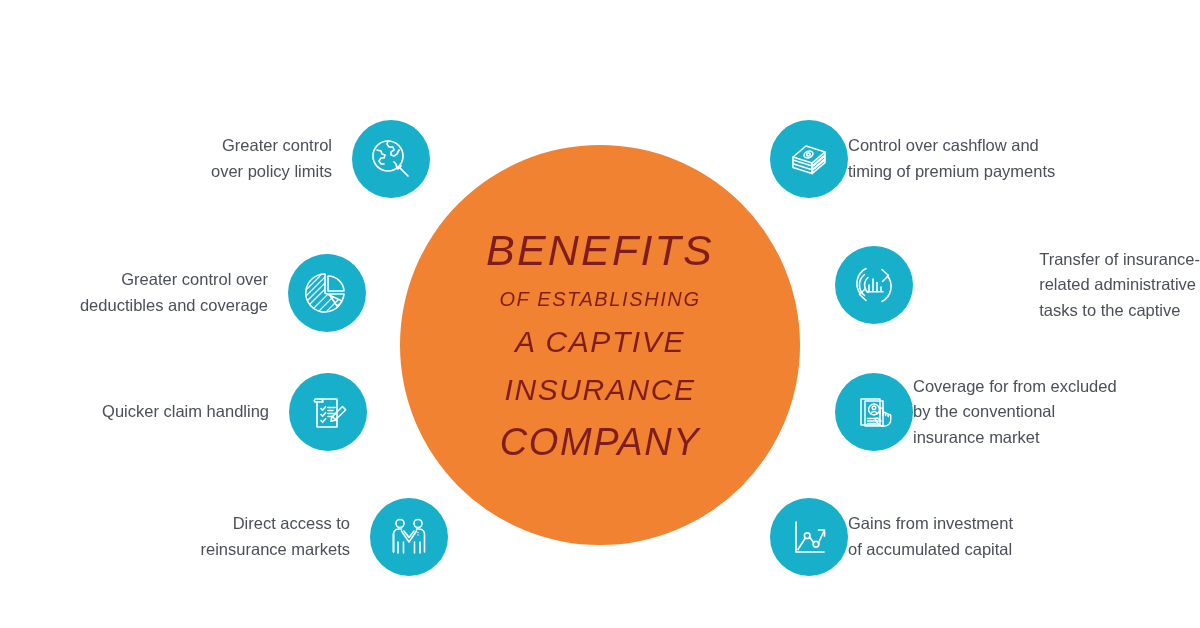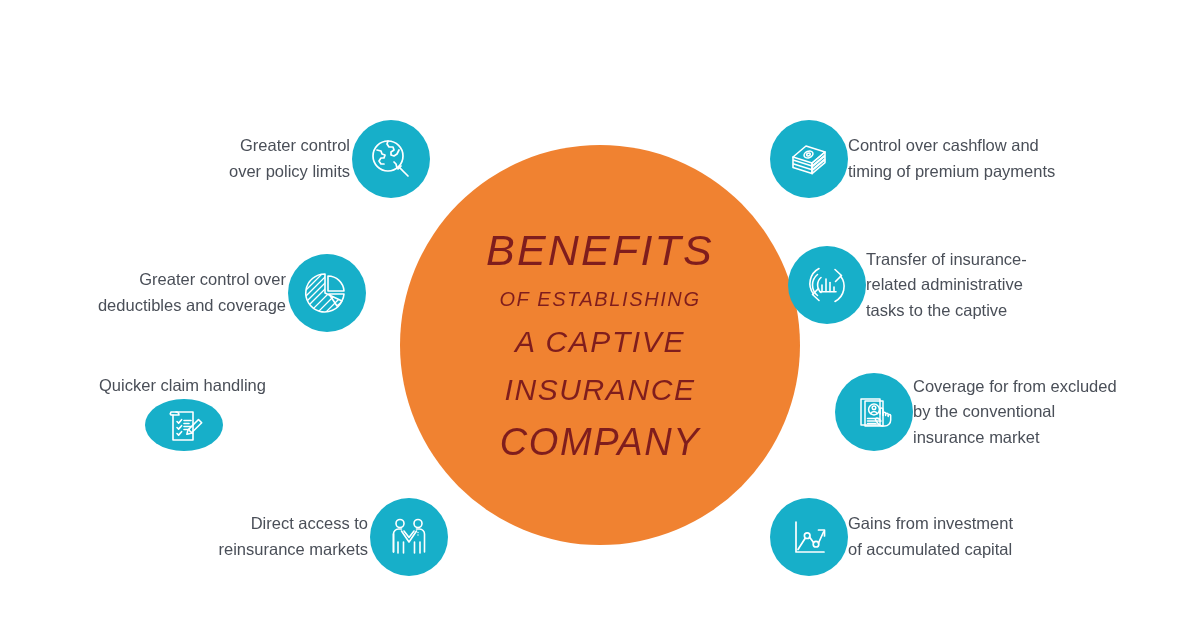--- a/index.html
+++ b/index.html
@@ -69,21 +69,21 @@
     justify-content: center;
   }
   .icon-circle svg { display: block; }
 
   .item-label {
     color: #4A4F58;
     font-size: 16.5px;
     line-height: 1.55;
     white-space: pre-line;
   }
-  .item.left  .item-label { text-align: right; margin-right: 2px; }
+  .item.left  .item-label { text-align: right; margin-right: 20px; }
   .item.right .item-label { text-align: left;  }
 </style>
 </head>
 <body>
 
 <div id="infographic">
 
   <div class="center-circle">
     <div class="center-line l1">BENEFITS</div>
     <div class="center-line l2">OF ESTABLISHING</div>
@@ -136,21 +136,21 @@
           <line x1="32" y1="66" x2="64" y2="34"></line>
         </g>
 
         <path d="M25 7 L25 22 L41 22 A16 16 0 0 0 25 7 Z"></path>
 
         <path d="M26 25 L41 25 A16 16 0 0 1 34 37 Z"></path>
       </svg>
     </div>
   </div>
 
-  <div class="item left" style="left:0px; top:373px; width:367px; height:78px;flex-direction:column;">
+  <div class="item left" style="left:0px; top:373px; width:367px; height:78px;">
     <div class="item-label">Quicker claim handling</div>
     <div class="icon-circle">
       <svg width="48" height="48" viewBox="0 0 48 48" fill="none" stroke="#ffffff" stroke-width="1.6" stroke-linecap="round" stroke-linejoin="round">
 
         <path d="M11 11 h5 a3 3 0 0 1 3 3 v0 h-8 a2.3 2.3 0 0 1 0 -3 Z"></path>
 
         <path d="M13 14 v25 h20 v-28 h-17"></path>
 
         <path d="M17 20.5 l1.6 1.6 l3 -3.4"></path>
         <path d="M17 26.5 l1.6 1.6 l3 -3.4"></path>
@@ -210,21 +210,21 @@
 
         <path d="M27 28 L40 17 L40 20 L27 31 Z"></path>
         <path d="M27 31.8 L40 20.8 L40 23.8 L27 34.8 Z"></path>
         <path d="M27 35.6 L40 24.6 L40 27.6 L27 38.6 Z"></path>
       </svg>
     </div>
     <div class="item-label">Control over cashflow and
 timing of premium payments</div>
   </div>
 
-  <div class="item right" style="left:788px; top:246px; width:365px; height:78px;">
+  <div class="item right" style="left:835px; top:246px; width:365px; height:78px;justify-content:space-between;">
     <div class="icon-circle">
       <svg width="50" height="50" viewBox="0 0 50 50" fill="none" stroke="#ffffff" stroke-width="1.6" stroke-linecap="round" stroke-linejoin="round">
 
         <path d="M38.5 16 A17 17 0 0 1 33 41.5"></path>
         <path d="M11.5 34 A17 17 0 0 1 17 8.5"></path>
         <path d="M33 9.5 L39.5 15.5 L33.5 21.5"></path>
         <path d="M17 40.5 L10.5 34.5 L16.5 28.5"></path>
 
         <path d="M15.5 14.5 A13.5 13.5 0 0 0 15.5 35.5"></path>
         <path d="M19 17.5 A10 10 0 0 0 19 32.5"></path>

